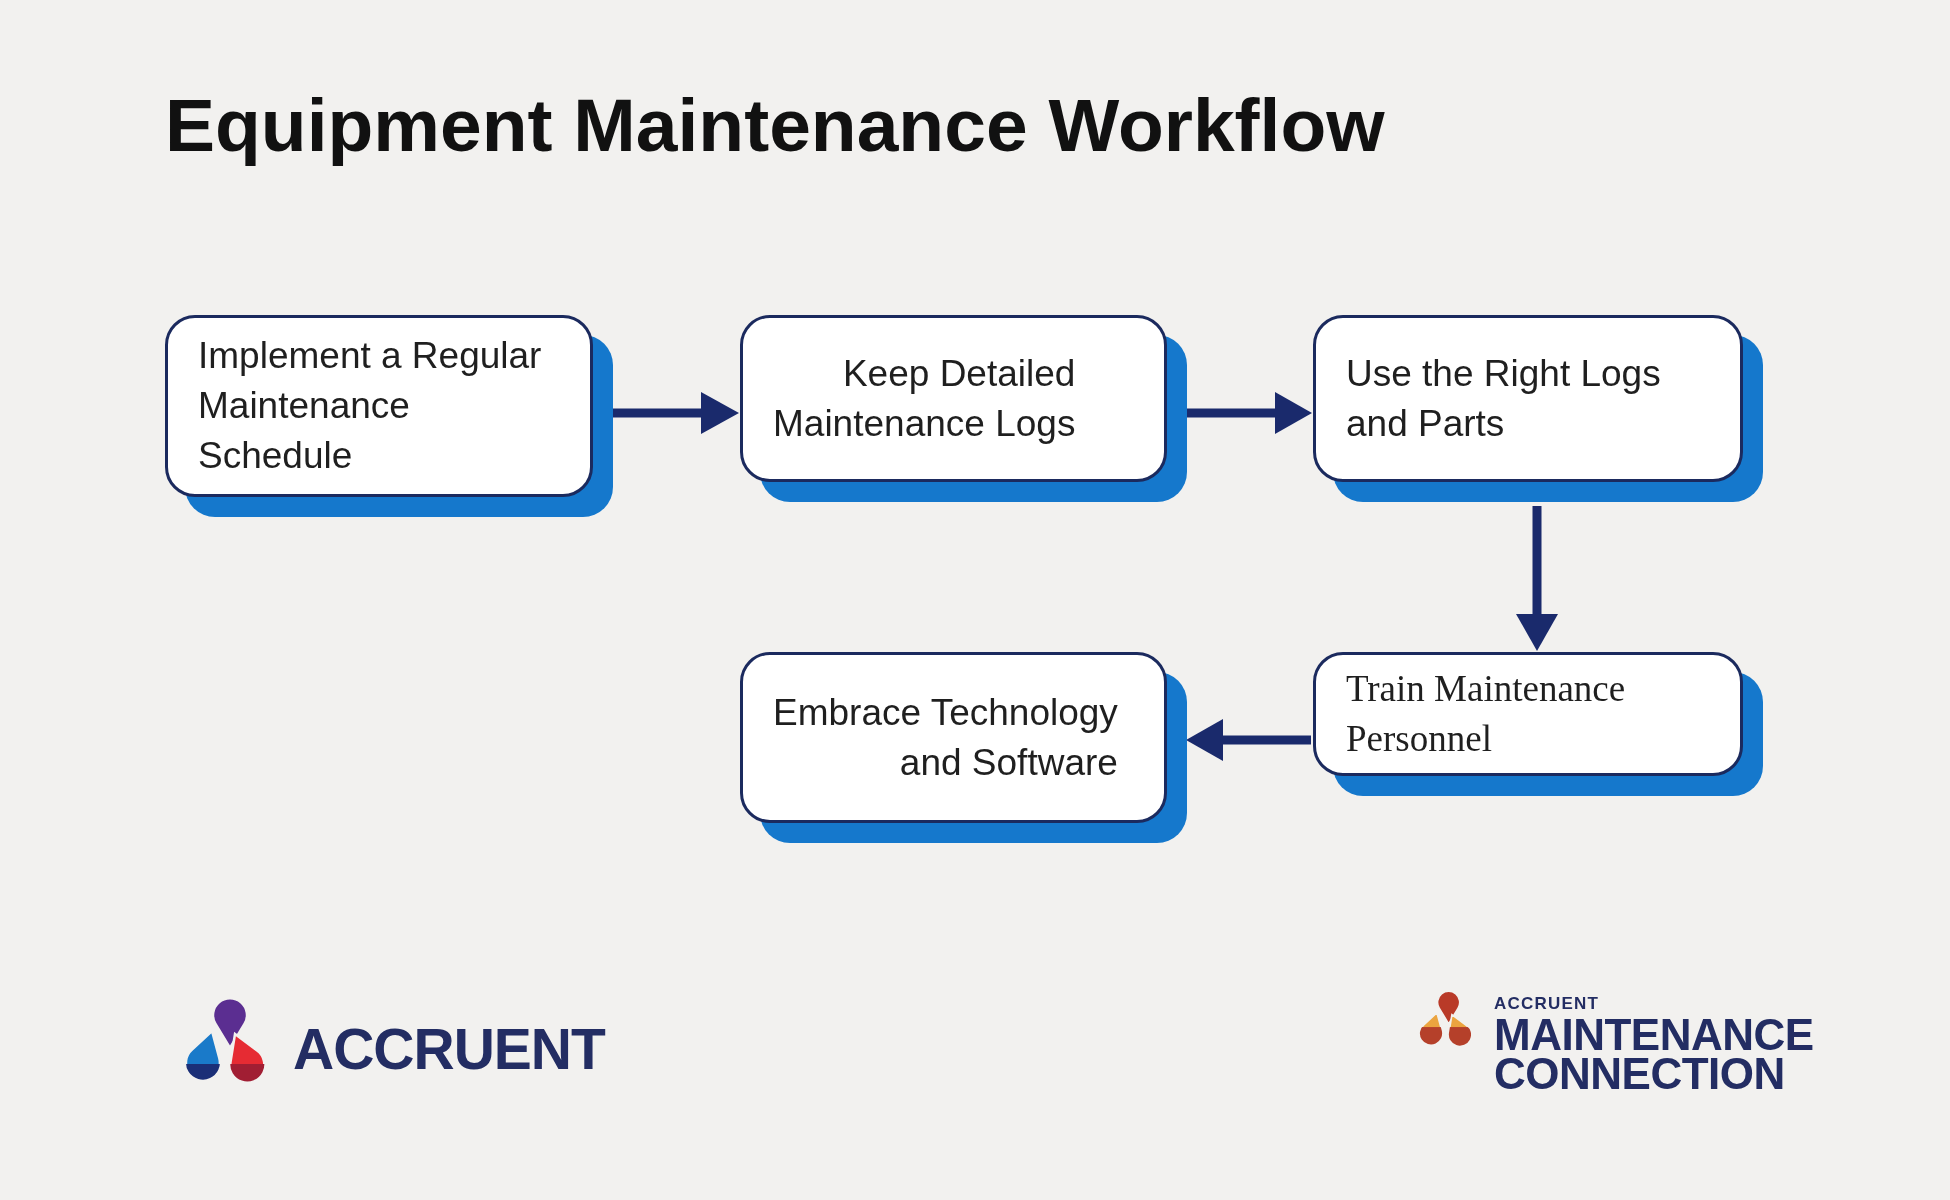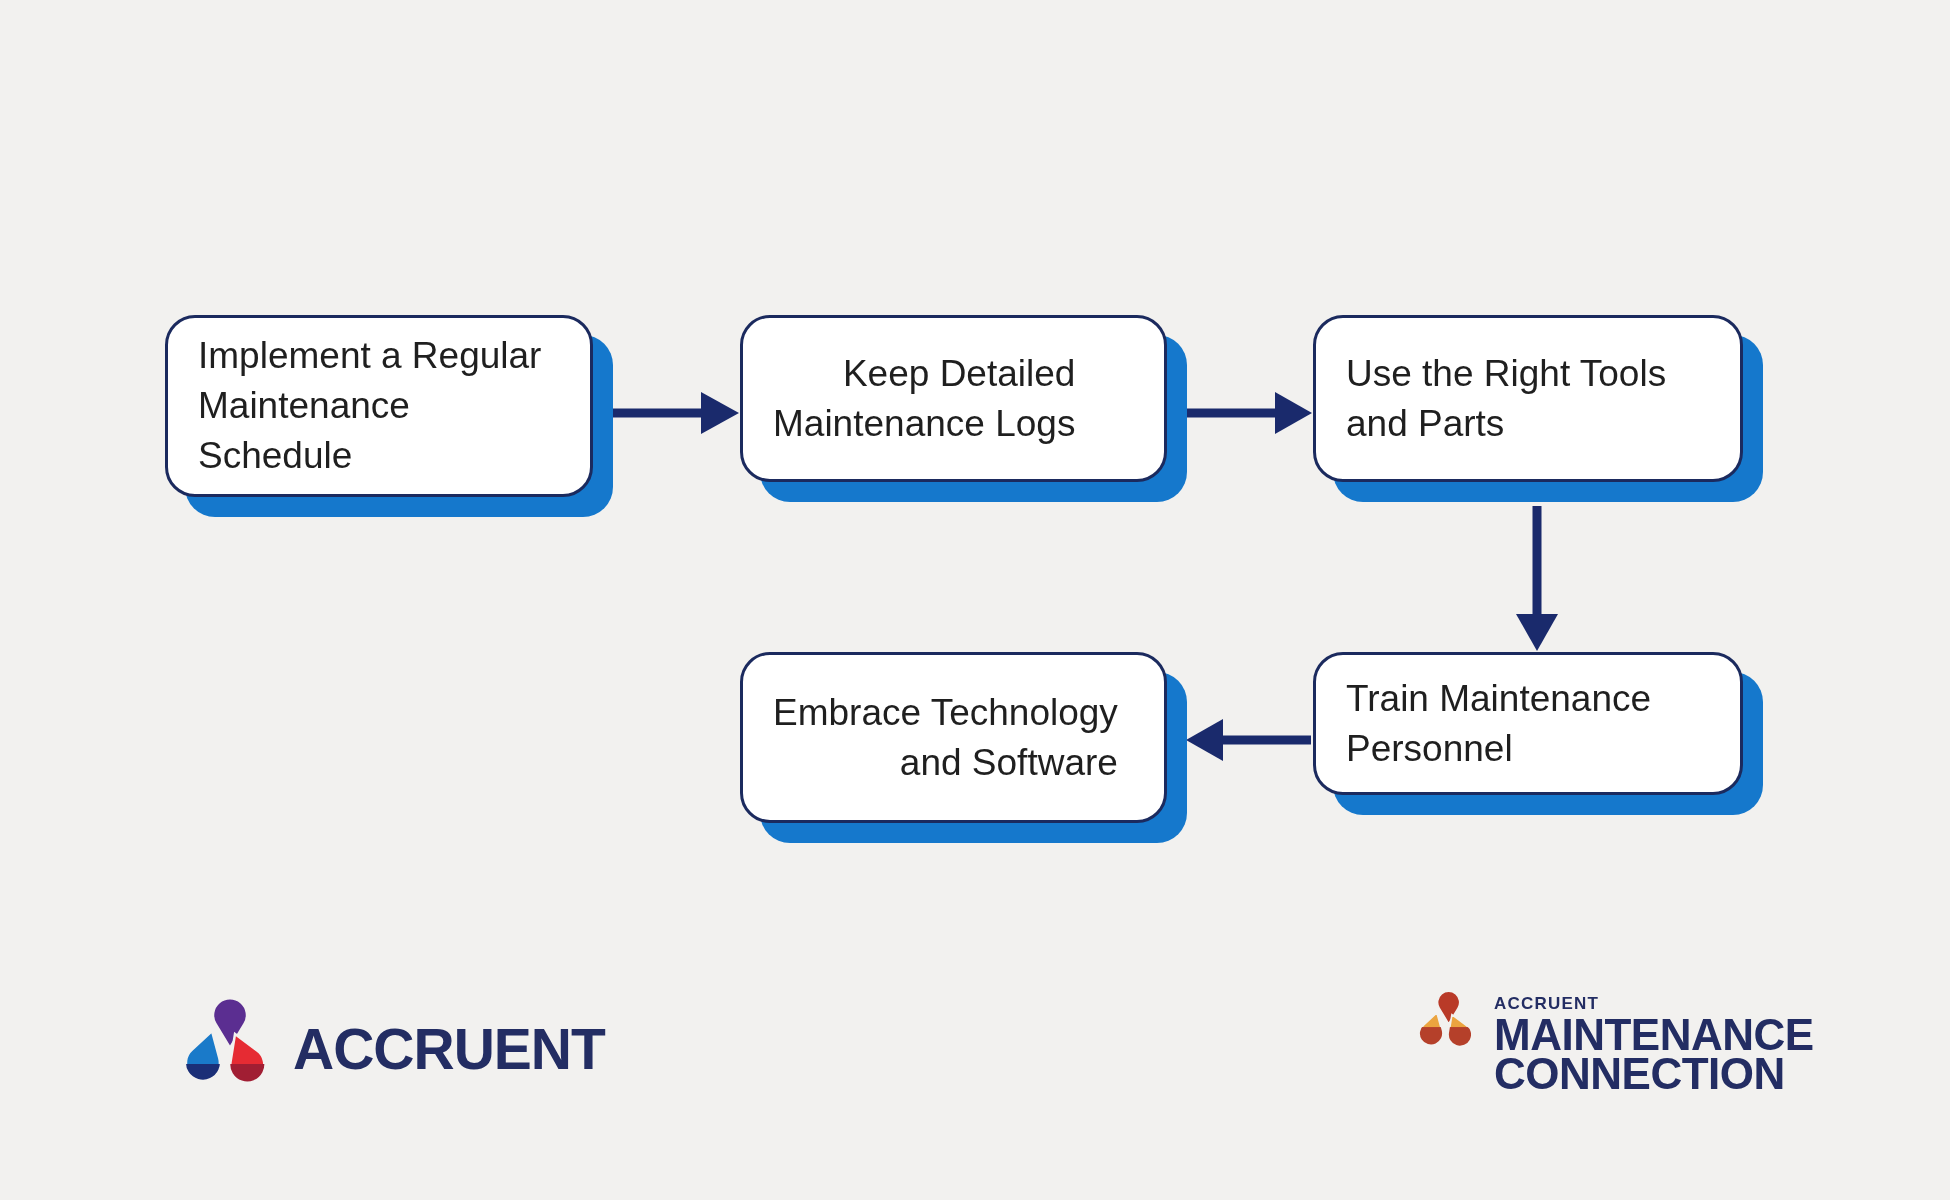--- a/index.html
+++ b/index.html
@@ -38,21 +38,21 @@
     display:flex;align-items:center;padding:0 20px 0 30px;
   }
   .node-label{
     font-size:37px;line-height:50px;color:var(--c-node_text);
     white-space:pre-line;
   }
   .n1{left:165px;top:315px;width:428px;height:182px;}
   .n2{left:740px;top:315px;width:427px;height:167px;text-align:right;}
   .n3{left:1313px;top:315px;width:430px;height:167px;}
   .n4{left:740px;top:652px;width:427px;height:171px;text-align:right;}
-  .n5{left:1313px;top:652px;width:430px;height:143px;}
+  .n5{left:1313px;top:652px;width:430px;height:124px;font-family:Liberation Serif, serif;}
 
   .logo-accruent{
     position:absolute;left:183px;top:998px;
     display:flex;align-items:center;gap:18px;
   }
   .accruent-wordmark{
     font-size:57px;font-weight:800;letter-spacing:-1px;
     color:var(--c-logo_navy);line-height:1;padding-top:6px;
   }
   .logo-mc{
@@ -61,20 +61,21 @@
   }
   .mc-text{display:flex;flex-direction:column;color:var(--c-logo_navy);padding-top:4px;}
   .mc-line1{font-size:17px;font-weight:800;letter-spacing:1.2px;line-height:17px;margin-bottom:3px;}
   .mc-line2,.mc-line3{font-size:44px;font-weight:800;letter-spacing:-0.5px;line-height:39px;}
 </style>
 </head>
 <body>
 
 <div class="canvas">
 
+  <h1 class="page-title">Equipment Maintenance Workflow</h1>
 
   <svg class="arrows" xmlns="http://www.w3.org/2000/svg">
     <g>
       <line x1="608" y1="413" x2="704" y2="413"></line>
       <polygon points="739,413 701,392 701,434"></polygon>
     </g>
     <g>
       <line x1="1185" y1="413" x2="1278" y2="413"></line>
       <polygon points="1312,413 1275,392 1275,434"></polygon>
     </g>
@@ -100,21 +101,21 @@
     <div class="node-shadow"></div>
     <div class="node-box">
       <span class="node-label">Keep Detailed
 Maintenance Logs</span>
     </div>
   </div>
 
   <div class="node n3">
     <div class="node-shadow"></div>
     <div class="node-box">
-      <span class="node-label">Use the Right Tools
+      <span class="node-label">Use the Right Logs
 and Parts</span>
     </div>
   </div>
 
   <div class="node n4">
     <div class="node-shadow"></div>
     <div class="node-box">
       <span class="node-label">Embrace Technology
 and Software</span>
     </div>

